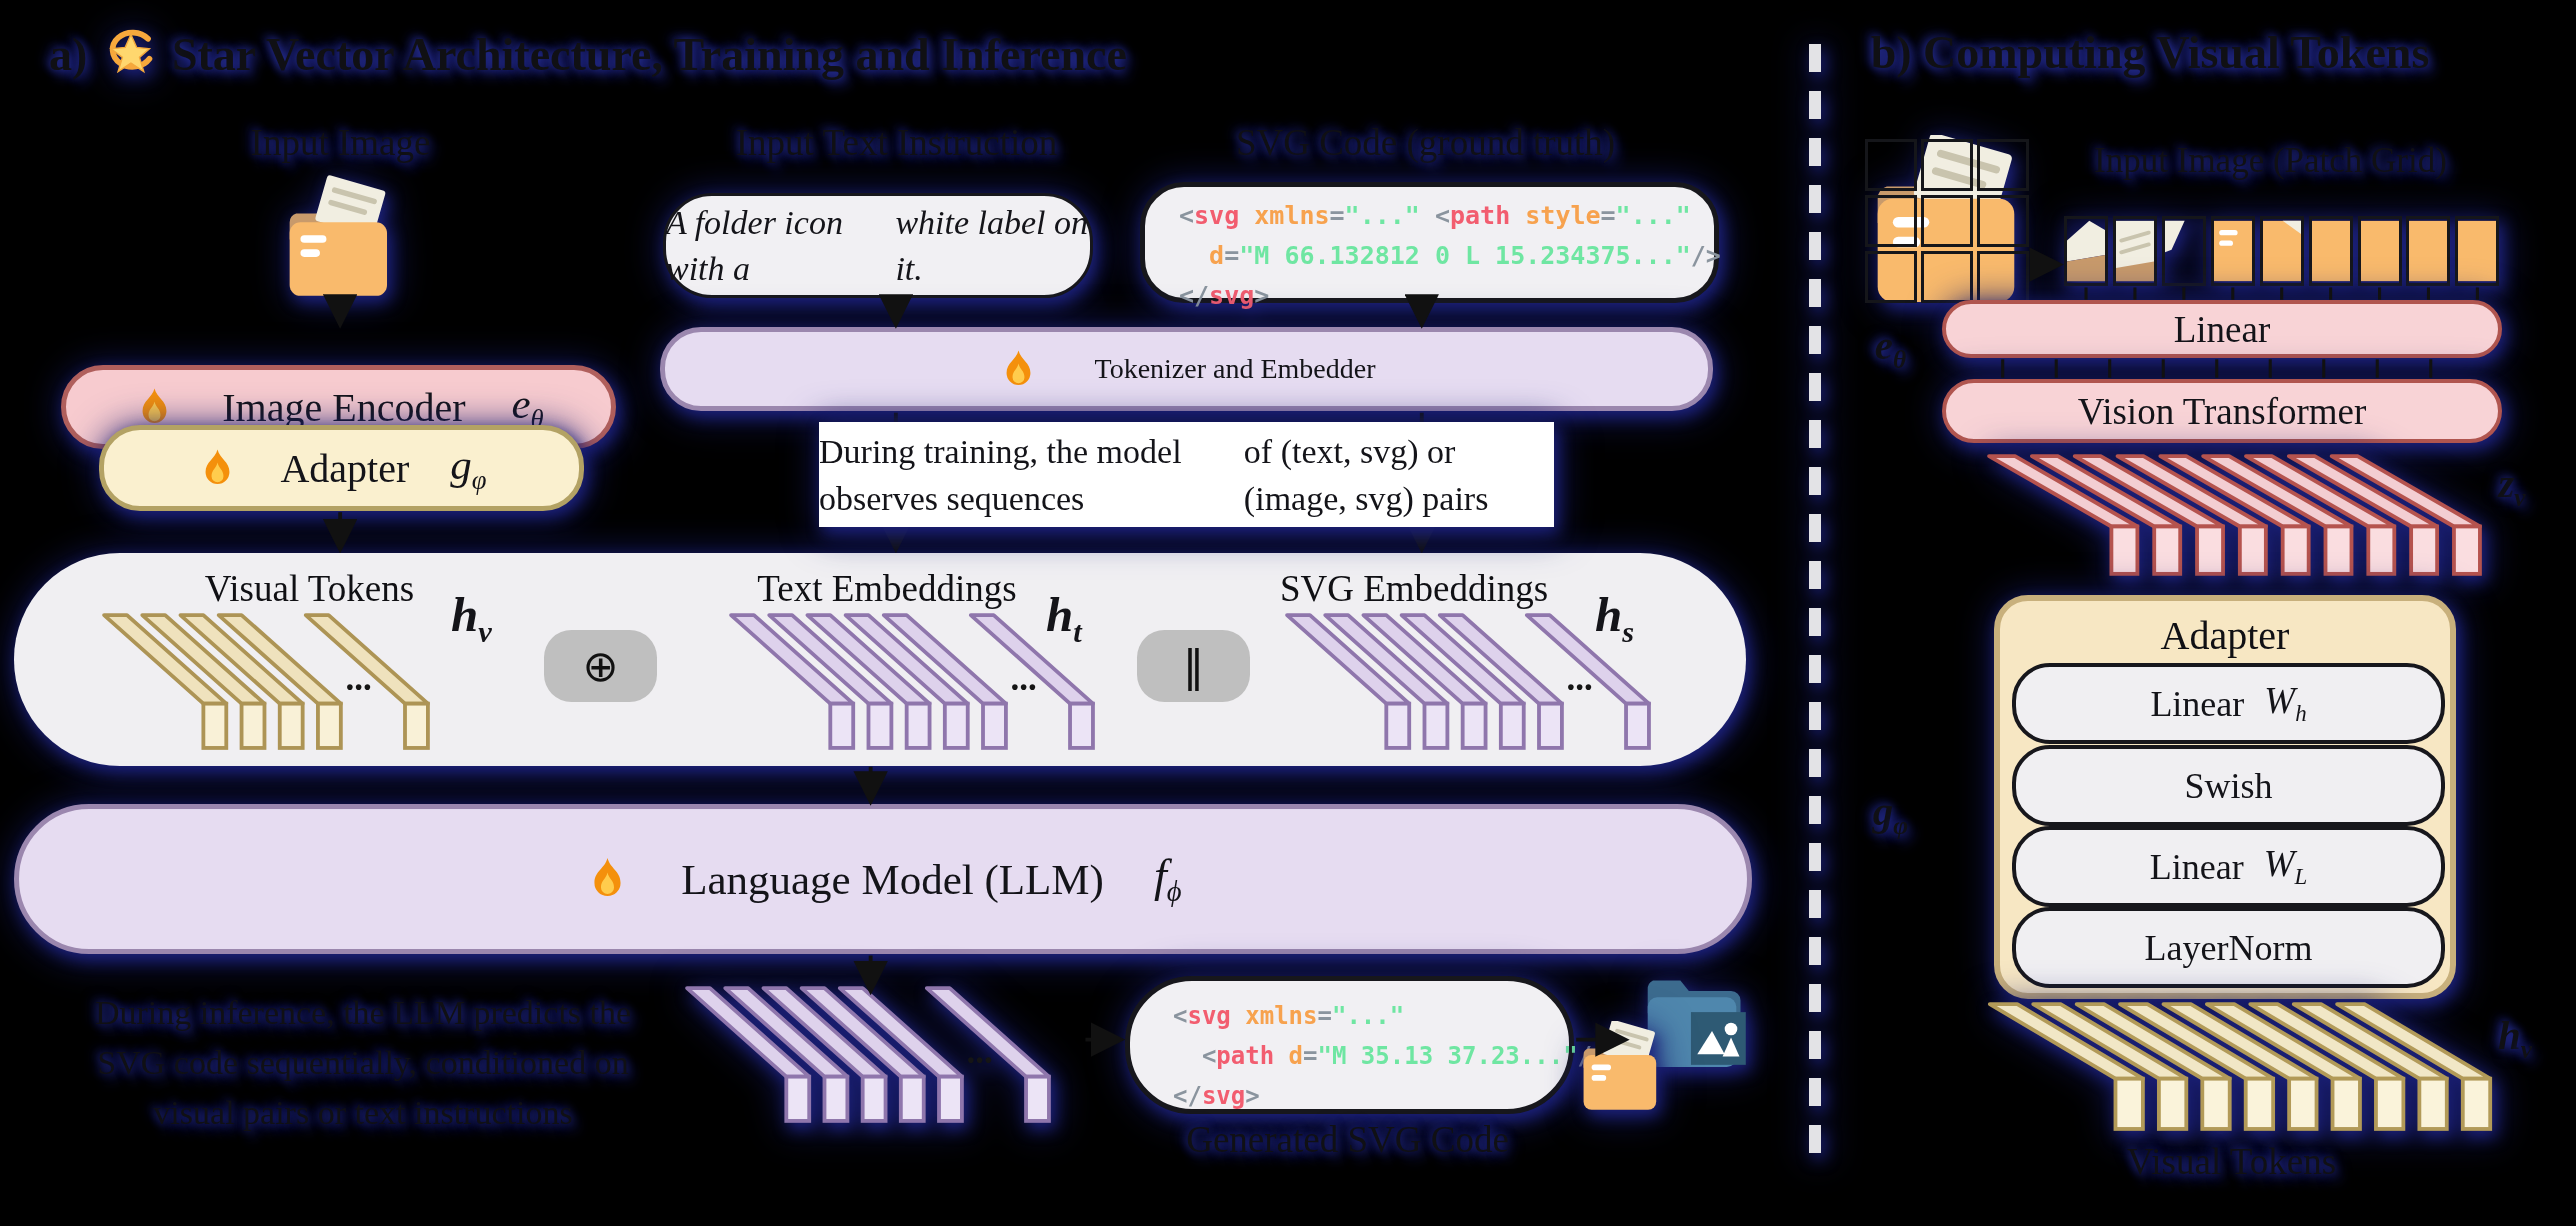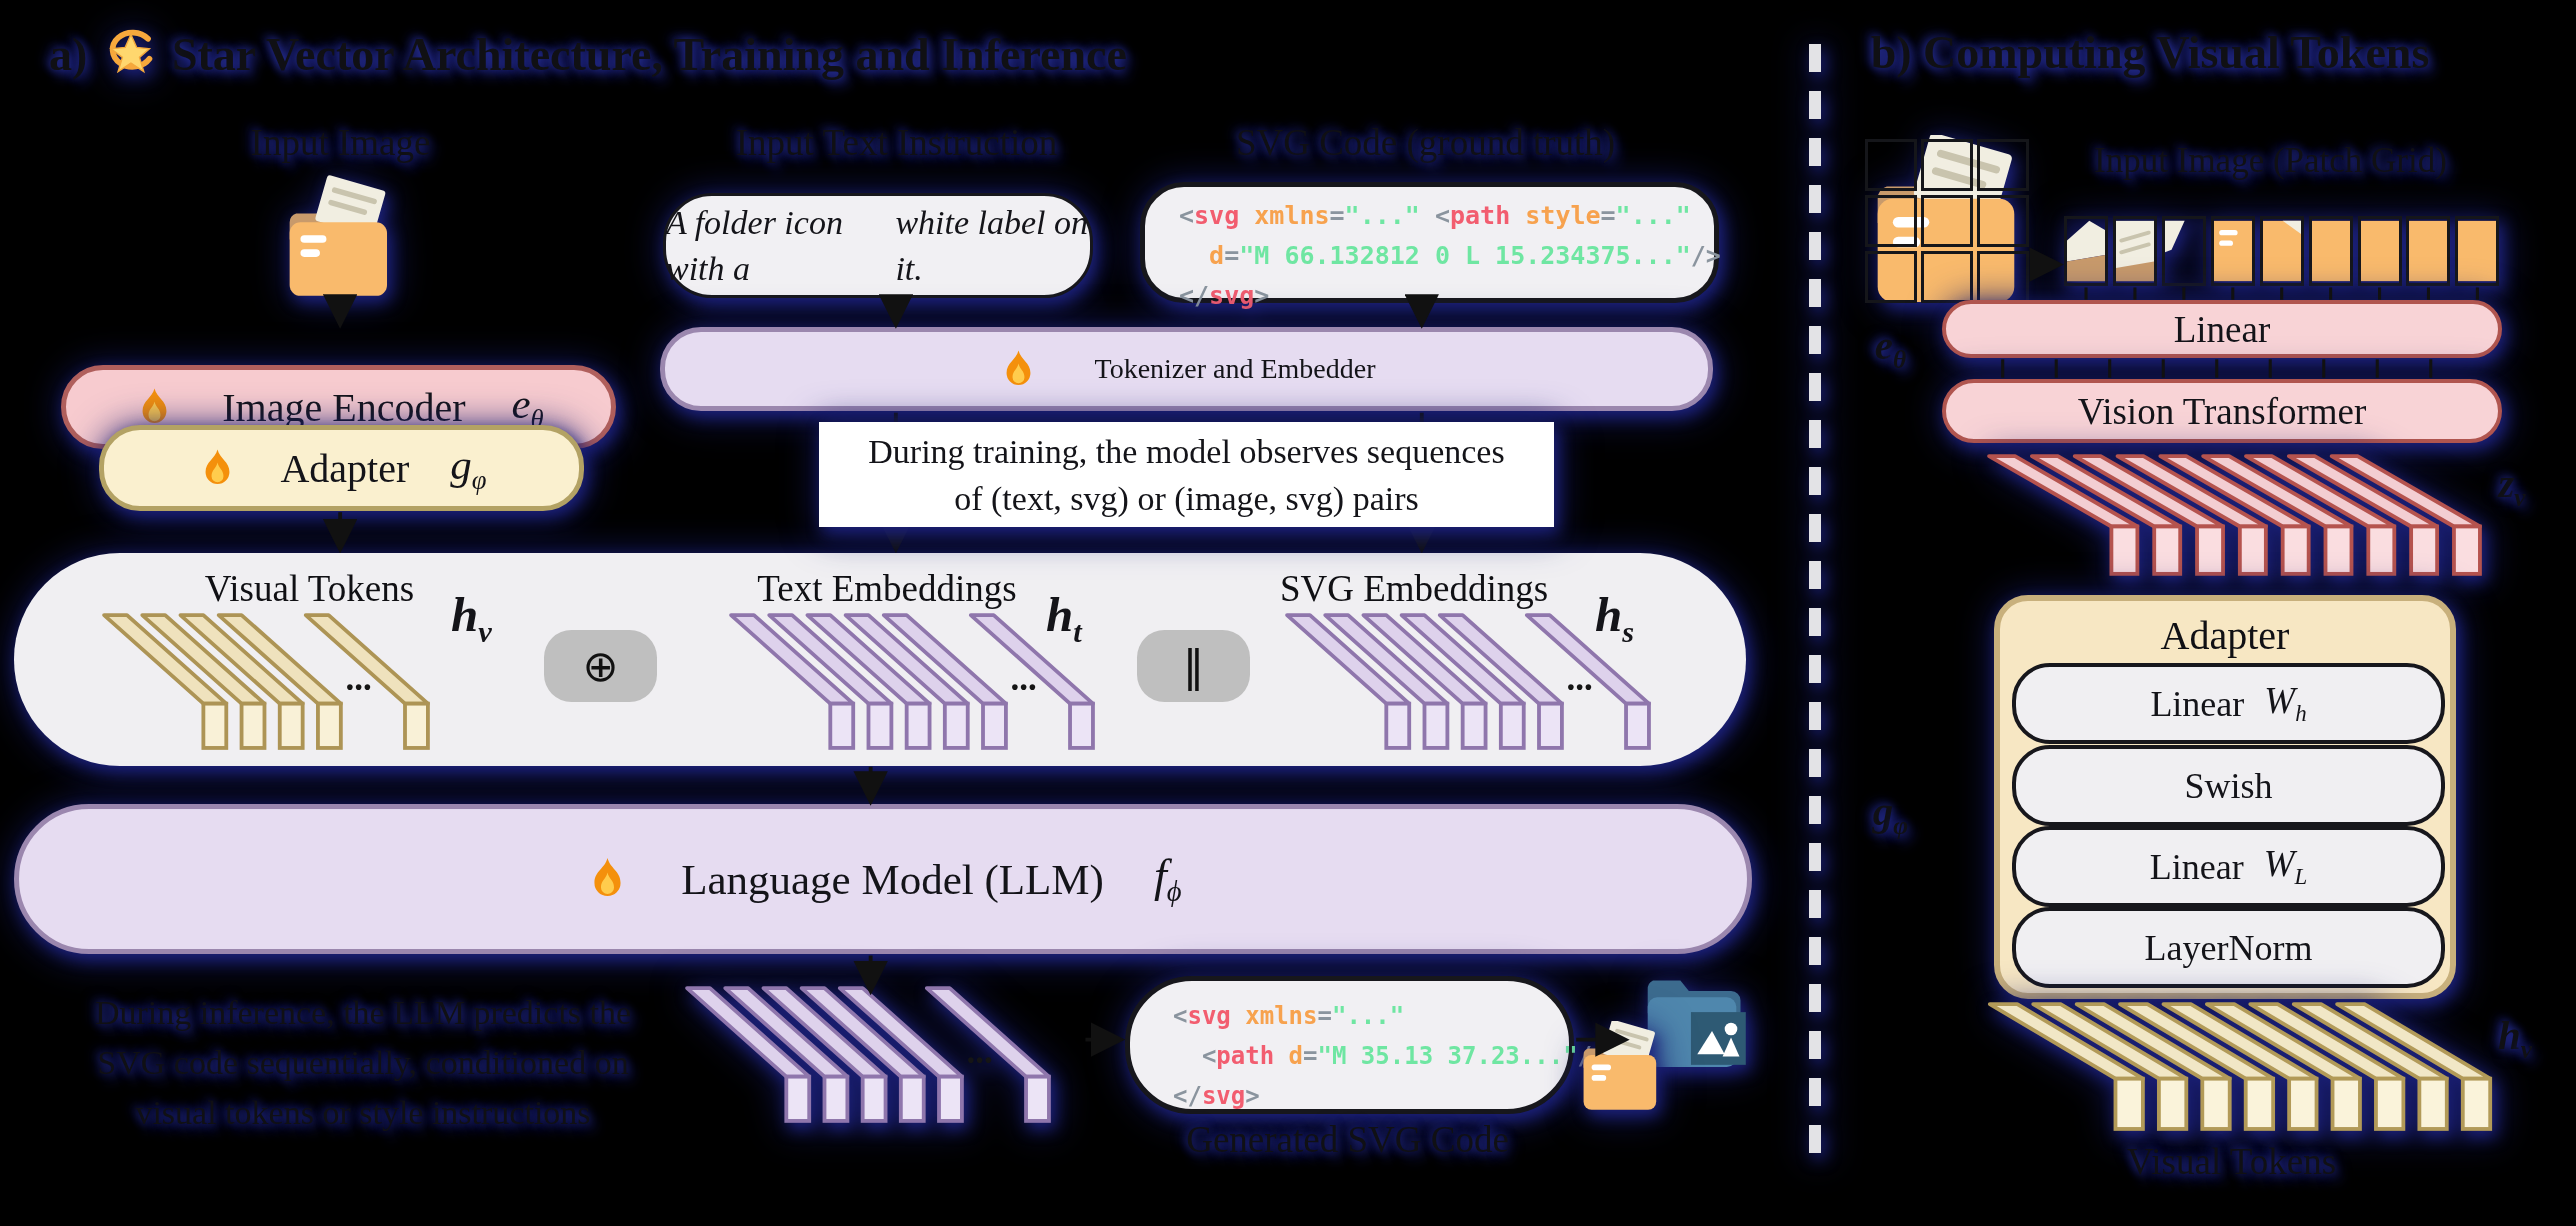--- a/index.html
+++ b/index.html
@@ -19,21 +19,21 @@
   .codebubble{background:#f1f0f3;border:5.4px solid #17171c;box-sizing:border-box;
               font-family:"DejaVu Sans Mono",monospace;font-weight:bold;}
   .code-line{white-space:pre;line-height:40px;}
   .tok.t{color:#f25d6f}.tok.a{color:#f7a24e}.tok.s{color:#6fe6a2}.tok.p{color:#8a949e}.tok.n{color:#8a949e}
   .chip{position:absolute;background:#bfbfbf;border-radius:27.5px;display:flex;align-items:center;justify-content:center;
         font-family:"DejaVu Sans",sans-serif;font-size:43px;color:#111;}
   .gridcell{position:absolute;border:3.8px solid #15161a;box-sizing:border-box;}
   .stripcell{position:absolute;border:3.1px solid #15161a;box-sizing:border-box;background:transparent;}
   .pill{position:absolute;background:#f0eff2;border:4.6px solid #17171c;border-radius:38px;
         display:flex;align-items:center;justify-content:center;font-size:36px;}
-  .notebox{background:#ffffff;display:flex;flex-direction:column;align-items:center;justify-content:center;}
+  .notebox{background:#ffffff;display:flex;flex-direction:row;align-items:center;justify-content:center;}
   .dash-line{background:repeating-linear-gradient(to bottom,#e3e3e6 0px,#e3e3e6 27.5px,transparent 27.5px,transparent 47px);}
   svg{display:block;}
 </style>
 </head>
 <body>
 
 <div id="canvas">
 
   <svg width="0" height="0" style="position:absolute">
     <defs>
@@ -170,21 +170,21 @@
         <path d="M18 2 C20 10 28 12 28 21 A10 10 0 0 1 8 21 C8 12 16 10 18 2 Z" fill="#f4900c"></path>
         <path d="M18 13 C19 18 23 19 23 24.5 A5 5 0 0 1 13 24.5 C13 19 17 18 18 13 Z" fill="#ffcc4d"></path>
       </svg>
     <span style="font-size:43px;">Language Model (LLM)</span>
     <span class="m" style="font-size:46px;"><span>f</span><sub>ϕ</sub></span>
   </div>
 
   <div class="abs lbl" style="left:46px;top:988px;width:634px;font-size:34px;line-height:50px;">
     <div>During inference, the LLM predicts the</div>
     <div>SVG code sequentially, conditioned on</div>
-    <div>visual tokens or style instructions</div>
+    <div>visual pairs or text instructions</div>
   </div>
 
   <svg class="abs glow" style="left:684px;top:985px;" width="368" height="139" viewBox="0 0 482 182">
       <polygon points="134,120 164,120 34,4 4,4" fill="#ded2ec" stroke="#8f76ac" stroke-width="5" stroke-linejoin="round"></polygon>
       <rect x="134" y="120" width="30" height="58" fill="#ece4f6" stroke="#8f76ac" stroke-width="5"></rect>
       <polygon points="184,120 214,120 84,4 54,4" fill="#ded2ec" stroke="#8f76ac" stroke-width="5" stroke-linejoin="round"></polygon>
       <rect x="184" y="120" width="30" height="58" fill="#ece4f6" stroke="#8f76ac" stroke-width="5"></rect>
       <polygon points="234,120 264,120 134,4 104,4" fill="#ded2ec" stroke="#8f76ac" stroke-width="5" stroke-linejoin="round"></polygon>
       <rect x="234" y="120" width="30" height="58" fill="#ece4f6" stroke="#8f76ac" stroke-width="5"></rect>
       <polygon points="284,120 314,120 184,4 154,4" fill="#ded2ec" stroke="#8f76ac" stroke-width="5" stroke-linejoin="round"></polygon>

